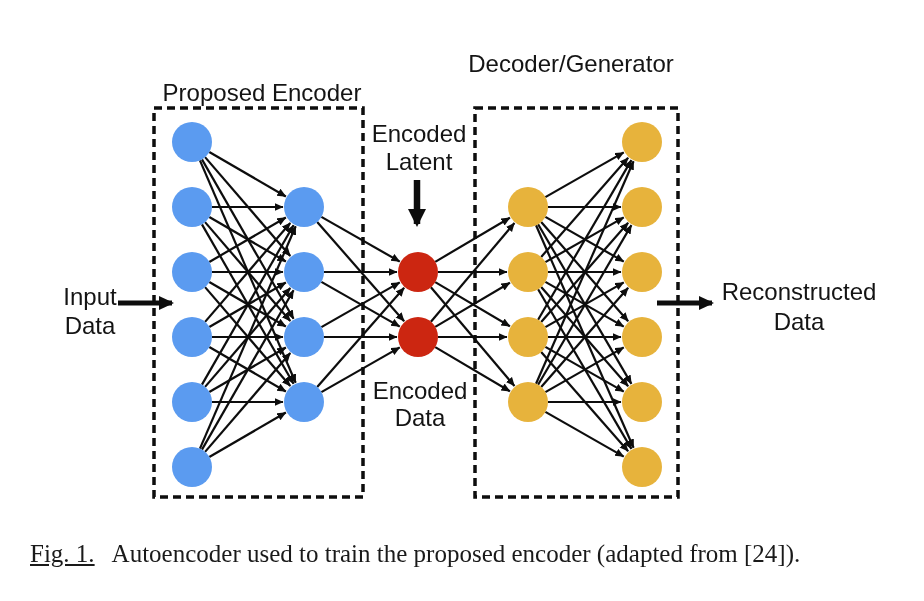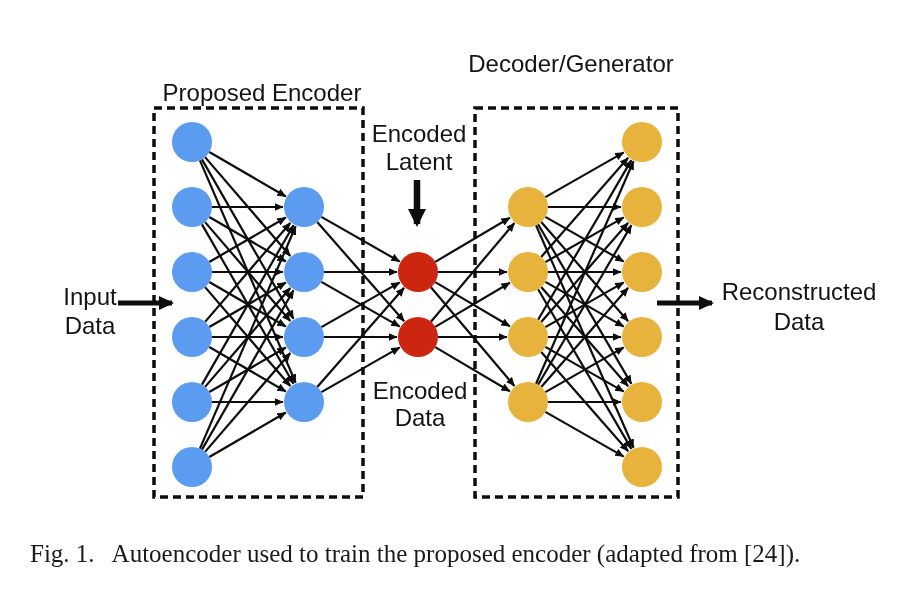--- a/index.html
+++ b/index.html
@@ -27,21 +27,21 @@
   .lbl .line { display: block; }
   .caption {
     position: absolute;
     left: 30px;
     top: 540px;
     font-family: "Liberation Serif", serif;
     font-size: 25px;
     color: #1a1a1a;
     white-space: nowrap;
   }
-  .caption .cap-tag { margin-right: 17px; }
+  .caption .cap-tag { margin-right: 17px; text-decoration: underline; }
 </style>
 </head>
 <body>
 
 <div class="stage">
 
   <svg id="diagram-svg" viewBox="0 0 924 601" xmlns="http://www.w3.org/2000/svg">
     <defs>
       <marker id="edgehead" markerUnits="userSpaceOnUse" markerWidth="10" markerHeight="9" refX="8.5" refY="4" orient="auto">
         <path d="M0,0 L9,4 L0,8 Z" fill="#0d0d0d"></path>

